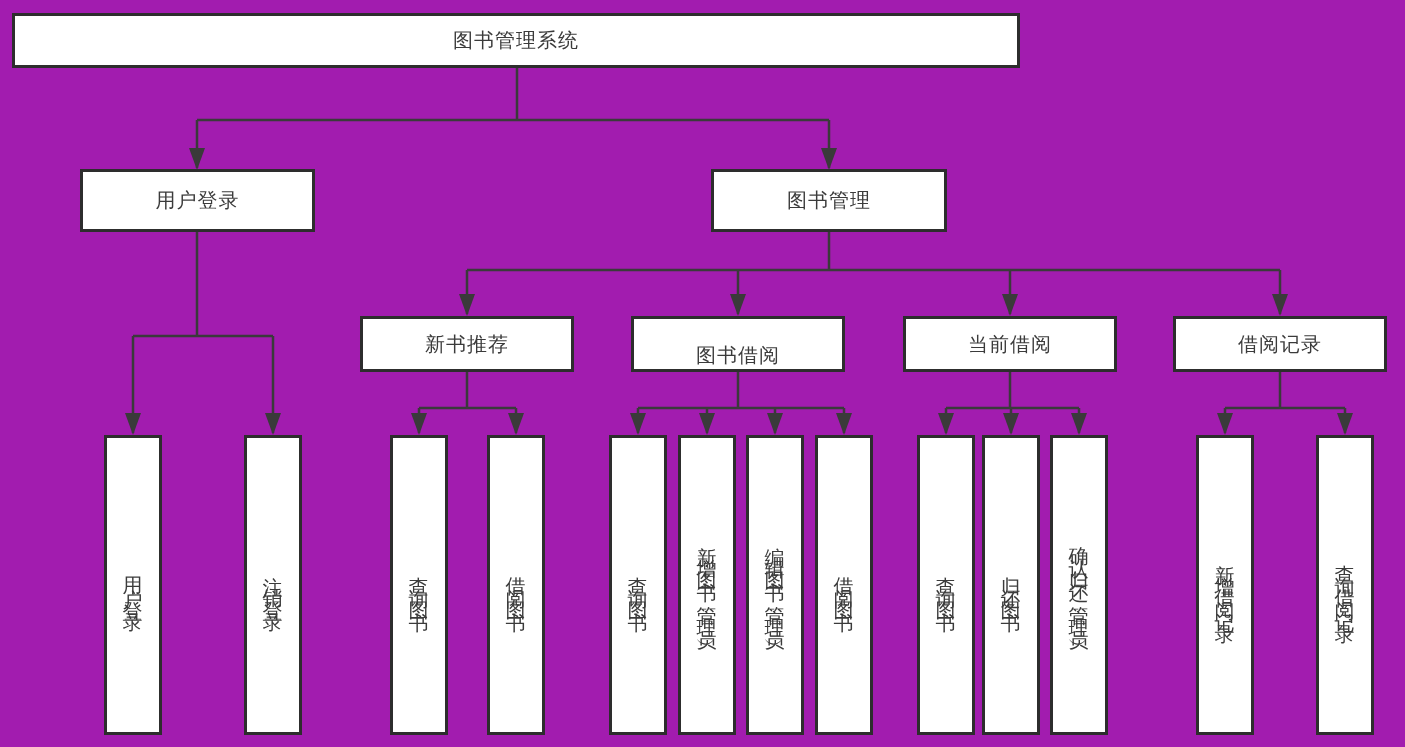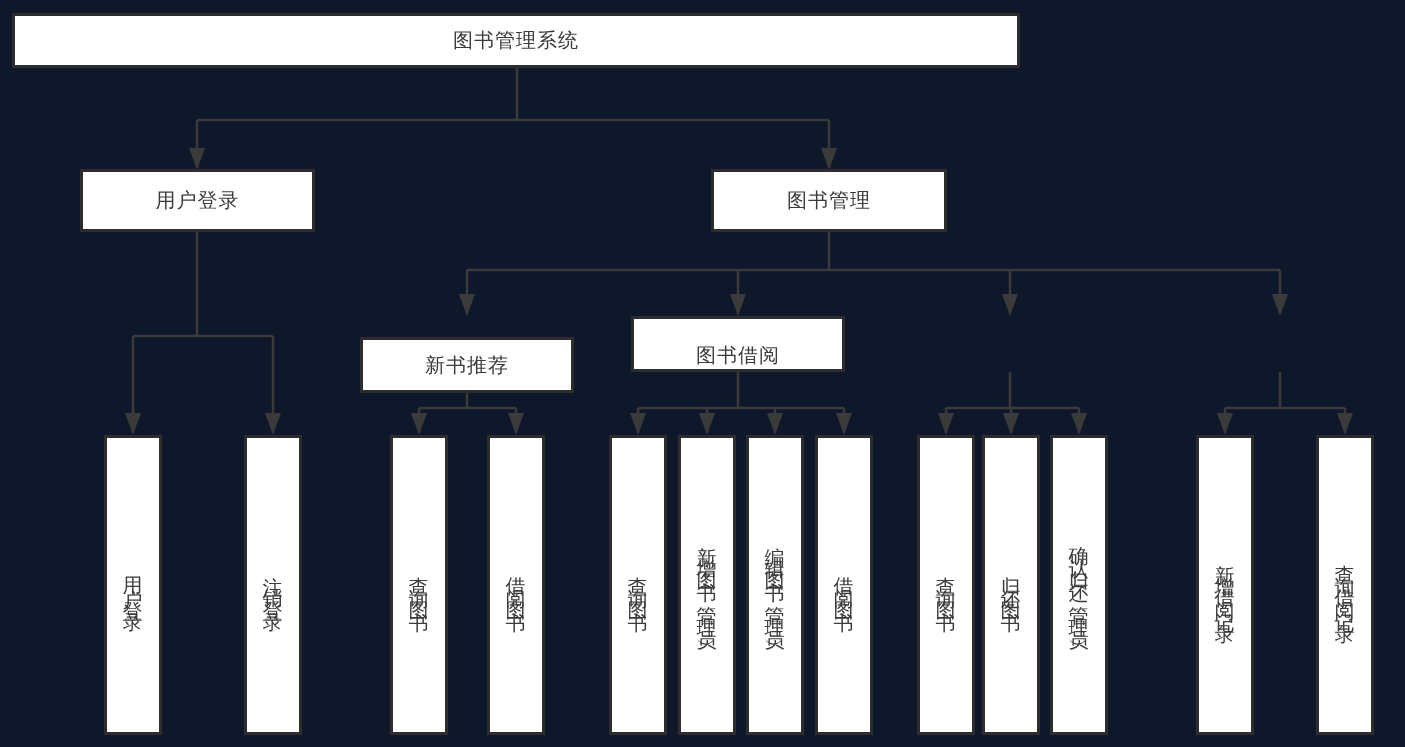--- a/index.html
+++ b/index.html
@@ -1,20 +1,20 @@
 <!DOCTYPE html>
 <html><head>
 <meta charset="utf-8">
 <style>
   html, body { margin: 0; padding: 0; background: #ffffff; }
   #stage {
     position: relative;
     width: 1405px;
     height: 747px;
-    background: #0f172a;
+    background: #a21caf;
     font-family: "Liberation Sans", "DejaVu Sans", sans-serif;
     overflow: hidden;
   }
   #wires {
     position: absolute;
     left: 0; top: 0;
     z-index: 0;
     pointer-events: none;
   }
   .box {
@@ -97,25 +97,31 @@
     <span>图书管理系统</span>
   </div>
 
   <div class="box h" style="left:80px; top:169px; width:235px; height:63px;">
     <span>用户登录</span>
   </div>
   <div class="box h" style="left:711px; top:169px; width:236px; height:63px;">
     <span>图书管理</span>
   </div>
 
-  <div class="box h" style="left:360px; top:316px; width:214px; height:56px;margin-top:21px;">
+  <div class="box h" style="left:360px; top:316px; width:214px; height:56px;">
     <span>新书推荐</span>
   </div>
   <div class="box h" style="left:631px; top:316px; width:214px; height:56px;align-items:flex-end;">
     <span>图书借阅</span>
+  </div>
+  <div class="box h" style="left:903px; top:316px; width:214px; height:56px;">
+    <span>当前借阅</span>
+  </div>
+  <div class="box h" style="left:1173px; top:316px; width:214px; height:56px;">
+    <span>借阅记录</span>
   </div>
 
   <div class="box v" style="left:104px;">
     <span>用户登录</span>
   </div>
   <div class="box v" style="left:244px;">
     <span>注销登录</span>
   </div>
 
   <div class="box v" style="left:390px;">

